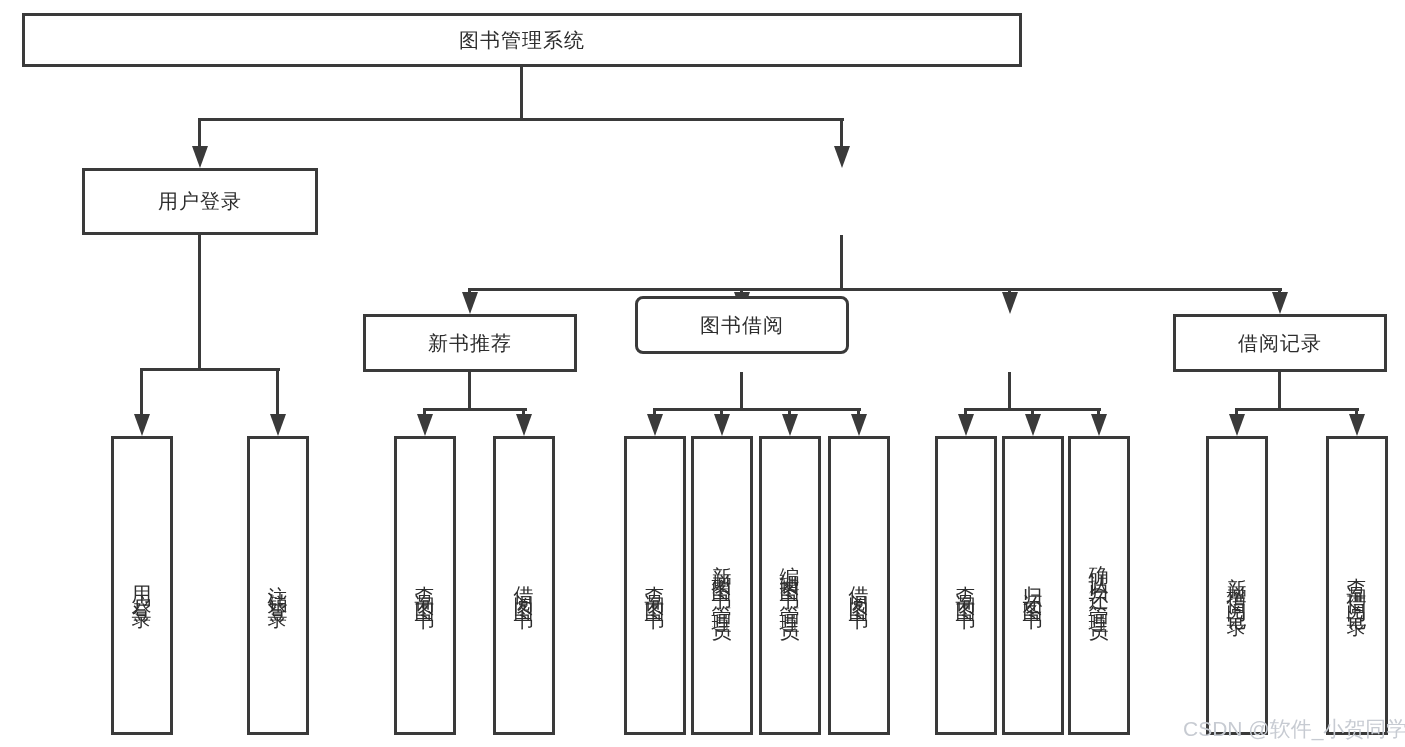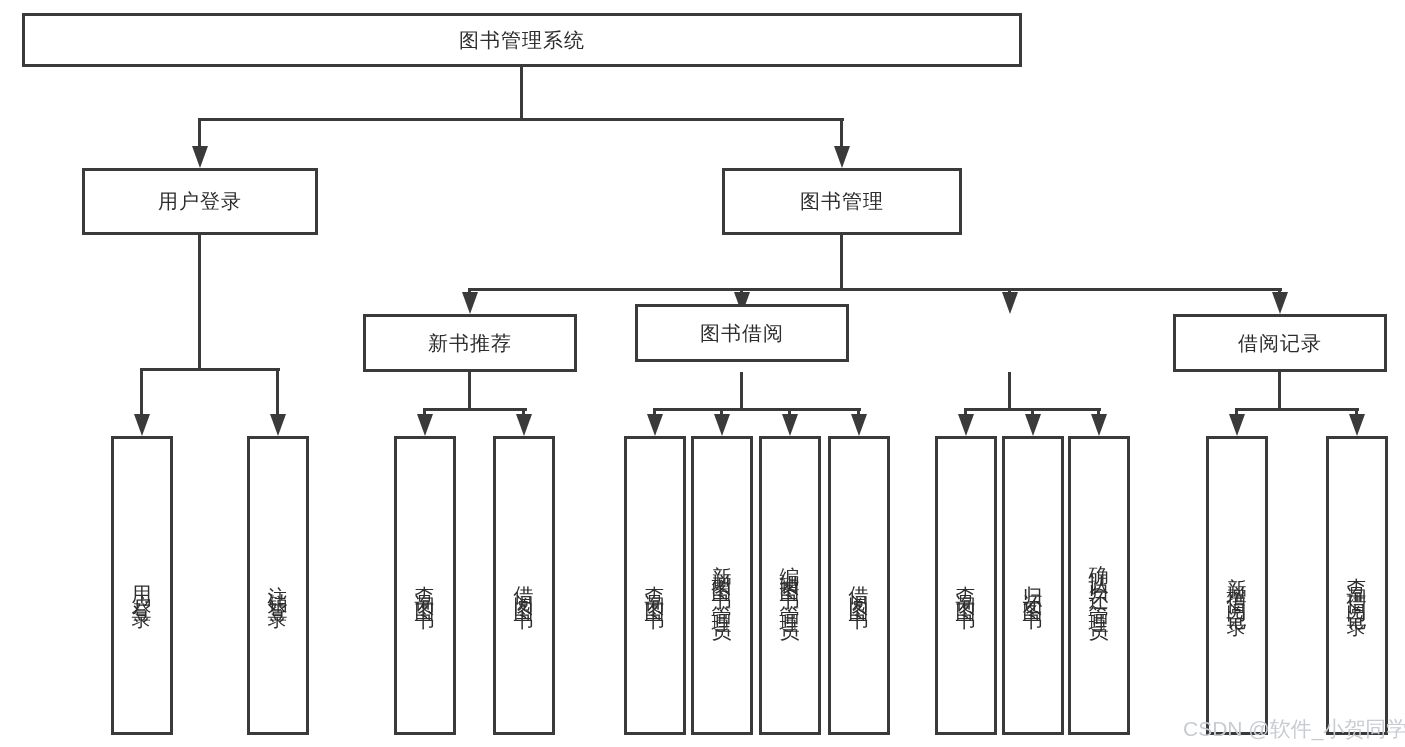--- a/index.html
+++ b/index.html
@@ -40,23 +40,20 @@
   <div class="vl" style="left:520px;top:67px;height:54px;"></div>
   <div class="hl" style="left:198px;top:118px;width:646px;"></div>
   <div class="vl" style="left:198px;top:118px;height:30px;"></div>
   <div class="vl" style="left:840px;top:118px;height:30px;"></div>
   <div class="arr" style="left:192px;top:146px;"></div>
   <div class="arr" style="left:834px;top:146px;"></div>
 
   <div class="box" style="left:82px;top:168px;width:230px;height:61px;">
     <span>用户登录</span>
   </div>
-  <div class="box" style="left:722px;top:168px;width:234px;height:61px;">
-    <span>图书管理</span>
-  </div>
 
   <div class="vl" style="left:198px;top:235px;height:135px;"></div>
   <div class="hl" style="left:140px;top:368px;width:140px;"></div>
   <div class="vl" style="left:140px;top:368px;height:48px;"></div>
   <div class="vl" style="left:276px;top:368px;height:48px;"></div>
   <div class="arr" style="left:134px;top:414px;"></div>
   <div class="arr" style="left:270px;top:414px;"></div>
 
   <div class="vl" style="left:840px;top:235px;height:56px;"></div>
   <div class="hl" style="left:468px;top:288px;width:814px;"></div>
@@ -65,21 +62,21 @@
   <div class="vl" style="left:1008px;top:288px;height:8px;"></div>
   <div class="vl" style="left:1278px;top:288px;height:8px;"></div>
   <div class="arr" style="left:462px;top:292px;"></div>
   <div class="arr" style="left:734px;top:292px;"></div>
   <div class="arr" style="left:1002px;top:292px;"></div>
   <div class="arr" style="left:1272px;top:292px;"></div>
 
   <div class="box" style="left:363px;top:314px;width:208px;height:52px;font-family:Liberation Serif, serif;">
     <span>新书推荐</span>
   </div>
-  <div class="box" style="left:635px;top:304px;width:208px;height:52px;">
+  <div class="box" style="left:635px;top:296px;width:208px;height:52px;border-radius:8px;">
     <span>图书借阅</span>
   </div>
   <div class="box" style="left:1173px;top:314px;width:208px;height:52px;">
     <span>借阅记录</span>
   </div>
 
   <div class="vl" style="left:468px;top:372px;height:38px;"></div>
   <div class="hl" style="left:423px;top:408px;width:104px;"></div>
   <div class="vl" style="left:423px;top:408px;height:8px;"></div>
   <div class="vl" style="left:522px;top:408px;height:8px;"></div>

